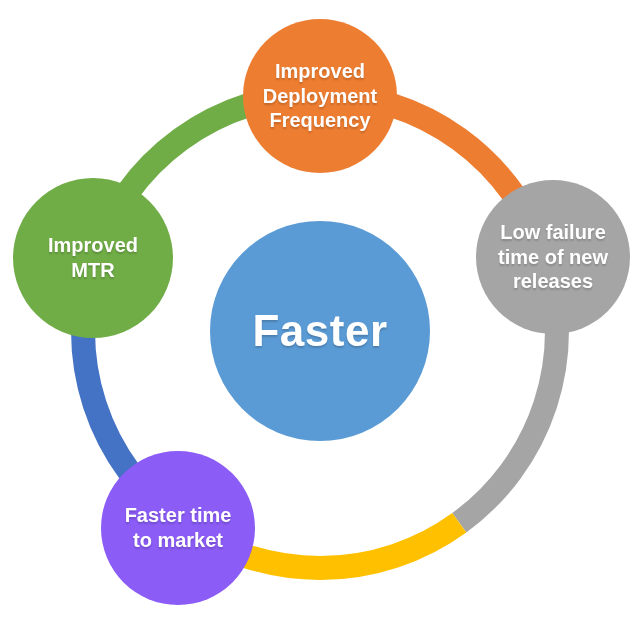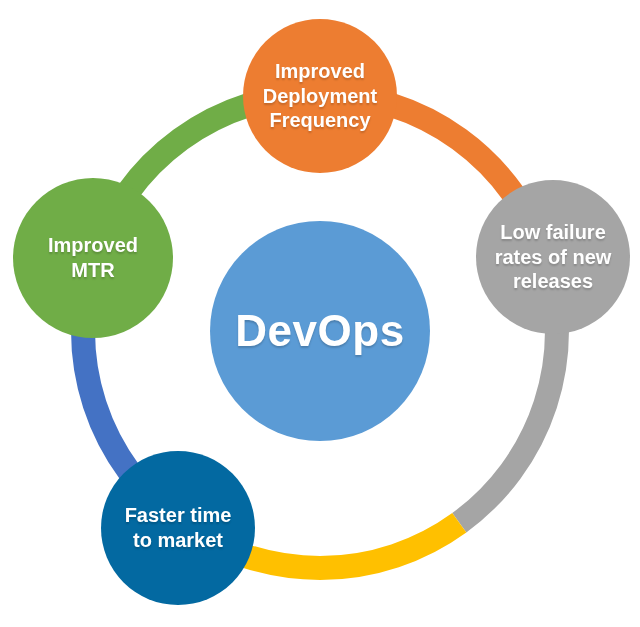--- a/index.html
+++ b/index.html
@@ -51,32 +51,32 @@
   </svg>
 
   <div class="node node-top" style="background: rgb(237, 125, 49);">
     <span class="node-label">Improved
 Deployment
 Frequency</span>
   </div>
 
   <div class="node node-right" style="background: rgb(165, 165, 165);">
     <span class="node-label">Low failure
-rates of new
+time of new
 releases</span>
   </div>
 
 
-  <div class="node node-bottom-left" style="background: #0369a1;">
+  <div class="node node-bottom-left" style="background: #8b5cf6;">
     <span class="node-label">Faster time
 to market</span>
   </div>
 
   <div class="node node-left" style="background: rgb(112, 173, 71);">
     <span class="node-label">Improved
 MTR</span>
   </div>
 
   <div class="node node-center" style="background: rgb(91, 155, 213);">
-    <span class="node-label center-label">DevOps</span>
+    <span class="node-label center-label">Faster</span>
   </div>
 
 </div>
 
 </body></html>

